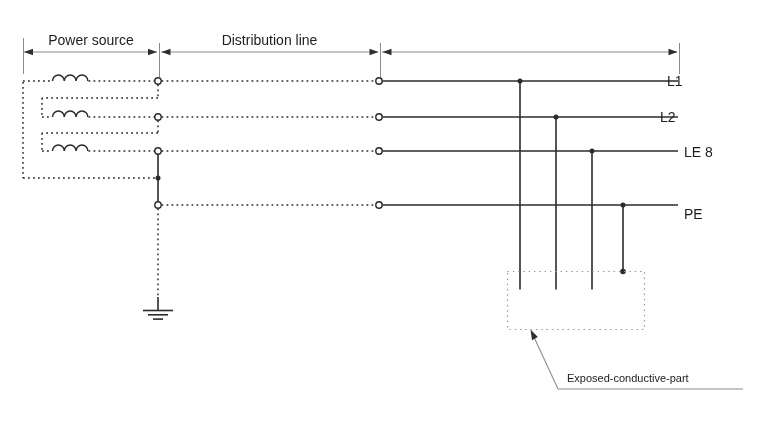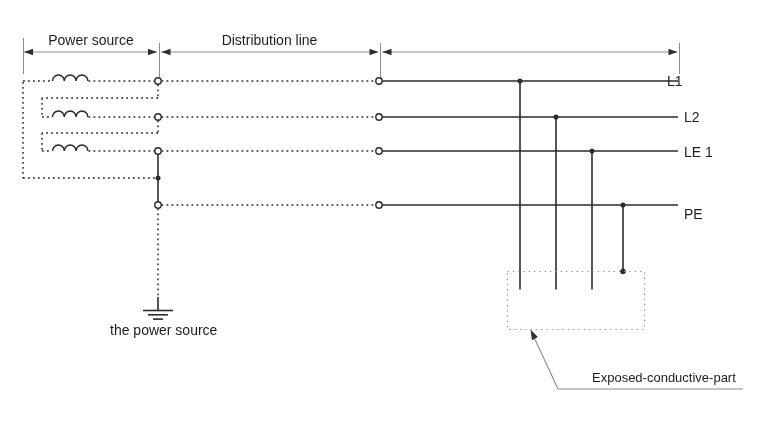--- a/index.html
+++ b/index.html
@@ -122,22 +122,21 @@
       <rect class="boxdot" x="507.5" y="271.5" width="137" height="58"></rect>
       <polyline class="leader" points="533,335 558,389 743,389"></polyline>
       <polygon class="dimarrow" points="530.5,329.5 537.8,337 532,340.2"></polygon>
     </g>
   </svg>
 
   <div class="lbl center" style="left:23px;top:32px;width:136px">Power source</div>
   <div class="lbl center" style="left:159px;top:32px;width:221px">Distribution line</div>
 
   <div class="lbl" style="left:667px;top:73px">L1</div>
-  <div class="lbl" style="left:684px;top:109px">L2</div>
-  <div class="lbl" style="left:684px;top:144px">LE 1</div>
+  <div class="lbl" style="left:660px;top:109px">L2</div>
+  <div class="lbl" style="left:684px;top:144px">LE 8</div>
   <div class="lbl" style="left:684px;top:206px">PE</div>
 
   <div class="lbl" style="left:110px;top:322px;line-height:17px">
-    <div>the power source</div>
   </div>
 
-  <div class="lbl" style="left:592px;top:370px;font-size:13px">Exposed-conductive-part</div>
+  <div class="lbl" style="left:567px;top:370px;font-size:11px">Exposed-conductive-part</div>
 </div>
 
 </body></html>

